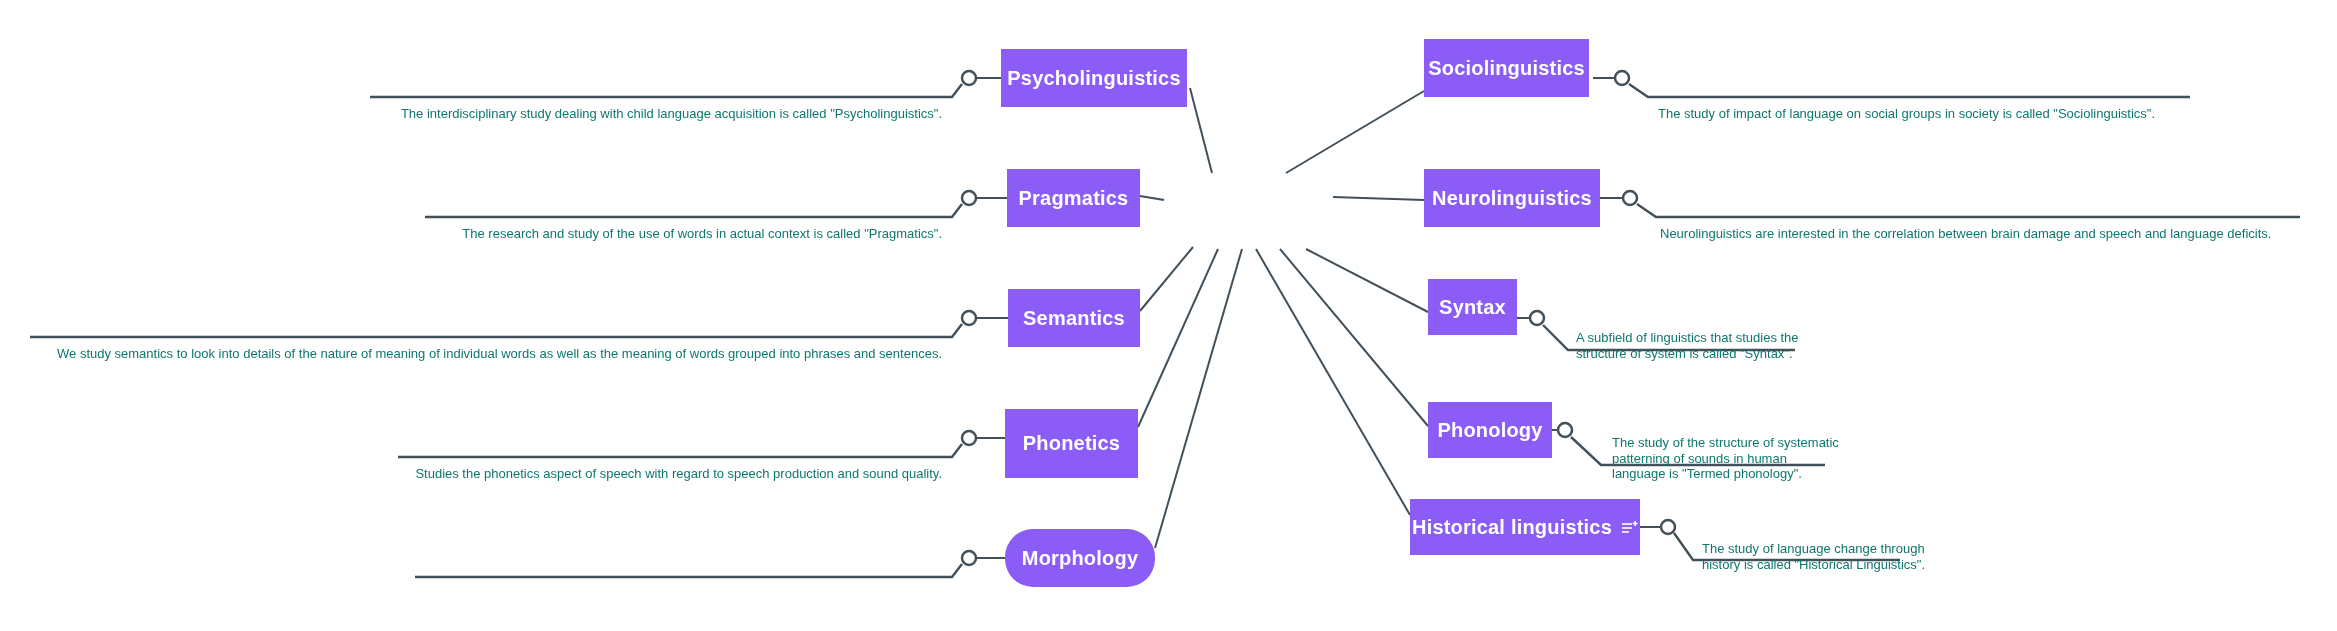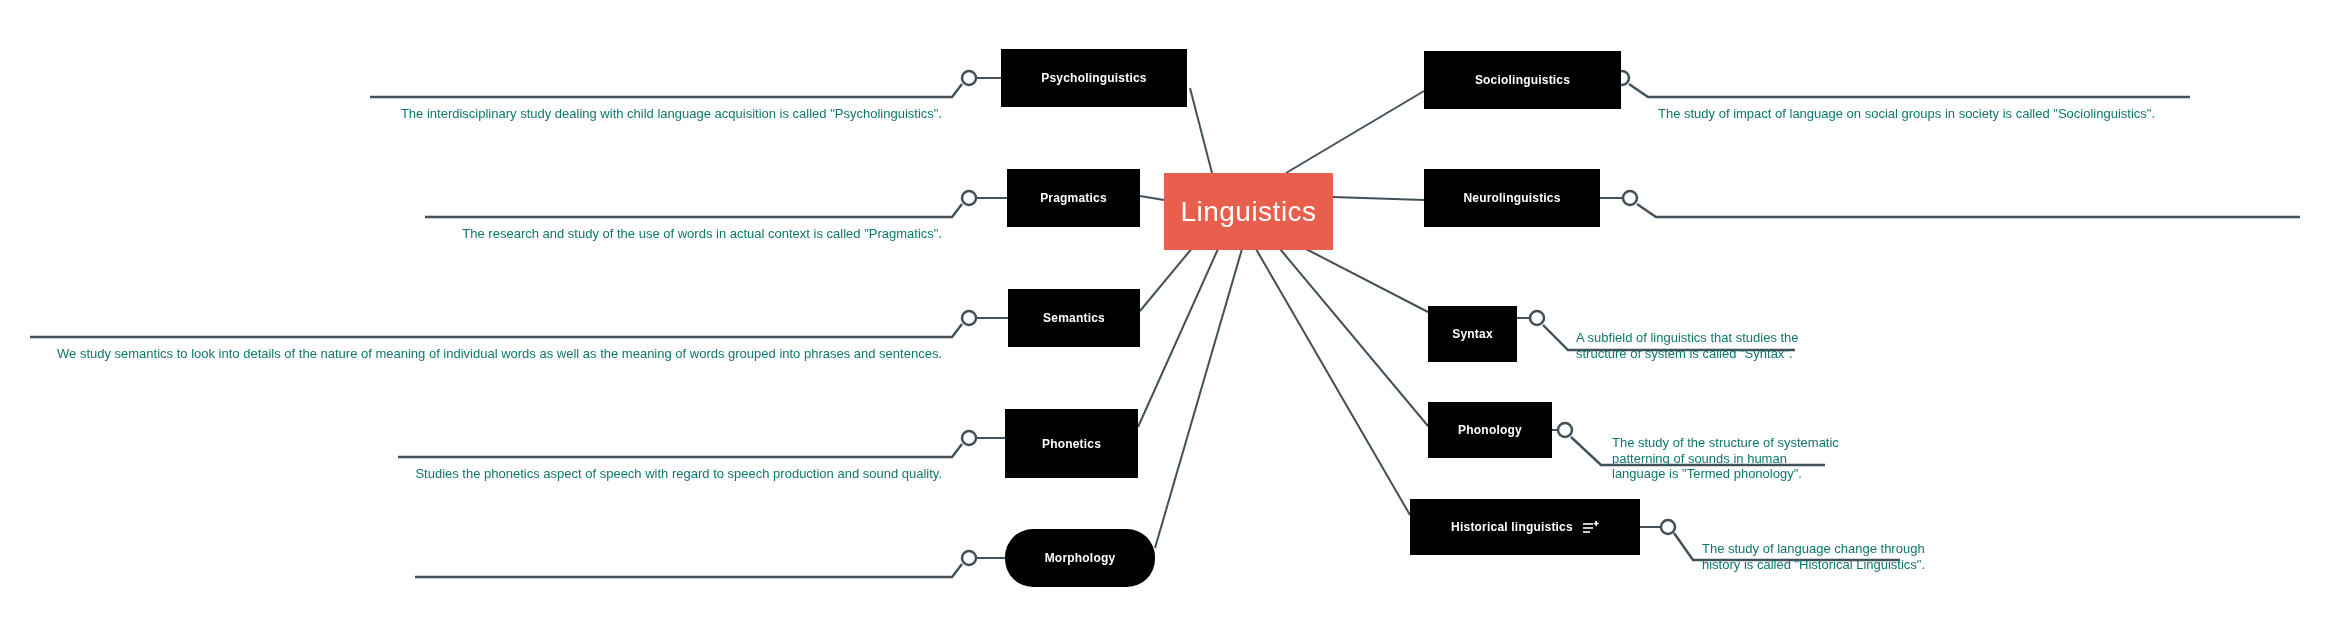--- a/index.html
+++ b/index.html
@@ -7,22 +7,22 @@
     position:relative;
     width:2337px;height:631px;
     background:#ffffff;
     font-family:"Liberation Sans", sans-serif;
     overflow:hidden;
   }
   #wires{position:absolute;left:0;top:0;width:2337px;height:631px;}
   .node{
     position:absolute;
     display:flex;align-items:center;justify-content:center;
-    background:#000000;color:#ffffff;
-    font-weight:bold;font-size:12px;
+    background:#8b5cf6;color:#ffffff;
+    font-weight:bold;font-size:20px;
     box-sizing:border-box;
     letter-spacing:.2px;
   }
   .node.root{
     background:#e8604d;color:#ffffff;
     font-weight:400;font-size:28px;letter-spacing:.5px;
   }
   .desc{
     position:absolute;
     font-size:13px;color:#0f766e;line-height:16px;margin-top:36px;
@@ -84,47 +84,44 @@
       <circle cx="969" cy="438" r="7"></circle>
       <circle cx="969" cy="558" r="7"></circle>
       <circle cx="1622" cy="78" r="7"></circle>
       <circle cx="1630" cy="198" r="7"></circle>
       <circle cx="1537" cy="318" r="7"></circle>
       <circle cx="1565" cy="430" r="7"></circle>
       <circle cx="1668" cy="527" r="7"></circle>
     </g>
   </svg>
 
-  <div class="node root" style="left:1164px;top:173px;width:169px;height:77px;">
-    <span>Linguistics</span>
-  </div>
 
   <div class="node" style="left:1001px;top:49px;width:186px;height:58px;">
     <span>Psycholinguistics</span>
   </div>
   <div class="node" style="left:1007px;top:169px;width:133px;height:58px;">
     <span>Pragmatics</span>
   </div>
   <div class="node" style="left:1008px;top:289px;width:132px;height:58px;align-items:center;">
     <span>Semantics</span>
   </div>
   <div class="node" style="left:1005px;top:409px;width:133px;height:69px;">
     <span>Phonetics</span>
   </div>
   <div class="node" style="left:1005px;top:529px;width:150px;height:58px;border-radius:28px;">
     <span>Morphology</span>
   </div>
 
-  <div class="node" style="left:1424px;top:51px;width:197px;height:58px;">
+  <div class="node" style="left:1424px;top:39px;width:165px;height:58px;">
     <span>Sociolinguistics</span>
   </div>
   <div class="node" style="left:1424px;top:169px;width:176px;height:58px;">
     <span>Neurolinguistics</span>
   </div>
-  <div class="node" style="left:1428px;top:306px;width:89px;height:56px;">
+  <div class="node" style="left:1428px;top:279px;width:89px;height:56px;">
     <span>Syntax</span>
   </div>
   <div class="node" style="left:1428px;top:402px;width:124px;height:56px;">
     <span>Phonology</span>
   </div>
   <div class="node" style="left:1410px;top:499px;width:230px;height:56px;">
     <span>Historical linguistics</span>
     <svg class="note-icon" width="16" height="13" viewBox="0 0 16 13" stroke="#ffffff" stroke-width="1.6">
       <line x1="0" y1="3" x2="10" y2="3"></line>
       <line x1="0" y1="7" x2="10" y2="7"></line>
@@ -133,17 +130,18 @@
       <line x1="10.7" y1="2.5" x2="15.7" y2="2.5"></line>
     </svg>
   </div>
 
   <div class="desc single left-side" style="top:70px;">The interdisciplinary study dealing with child language acquisition is called "Psycholinguistics".</div>
   <div class="desc single left-side" style="top:190px;">The research and study of the use of words in actual context is called "Pragmatics".</div>
   <div class="desc single left-side" style="top:310px;">We study semantics to look into details of the nature of meaning of individual words as well as the meaning of words grouped into phrases and sentences.</div>
   <div class="desc single left-side" style="top:430px;">Studies the phonetics aspect of speech with regard to speech production and sound quality.</div>
 
   <div class="desc single" style="left:1658px;top:70px;">The study of impact of language on social groups in society is called "Sociolinguistics".</div>
+  <div class="desc single" style="left:1660px;top:190px;">Neurolinguistics are interested in the correlation between brain damage and speech and language deficits.</div>
   <div class="desc" style="left:1612px;top:399px;width:228px;line-height:15.5px;">The study of the structure of systematic patterning of sounds in human language is "Termed phonology".</div>
   <div class="desc" style="left:1576px;top:294px;width:242px;line-height:16px;">A subfield of linguistics that studies the structure of system is called "Syntax".</div>
   <div class="desc" style="left:1702px;top:505px;width:234px;line-height:15.5px;">The study of language change through history is called "Historical Linguistics".</div>
 
 </div>
 
 </body></html>

